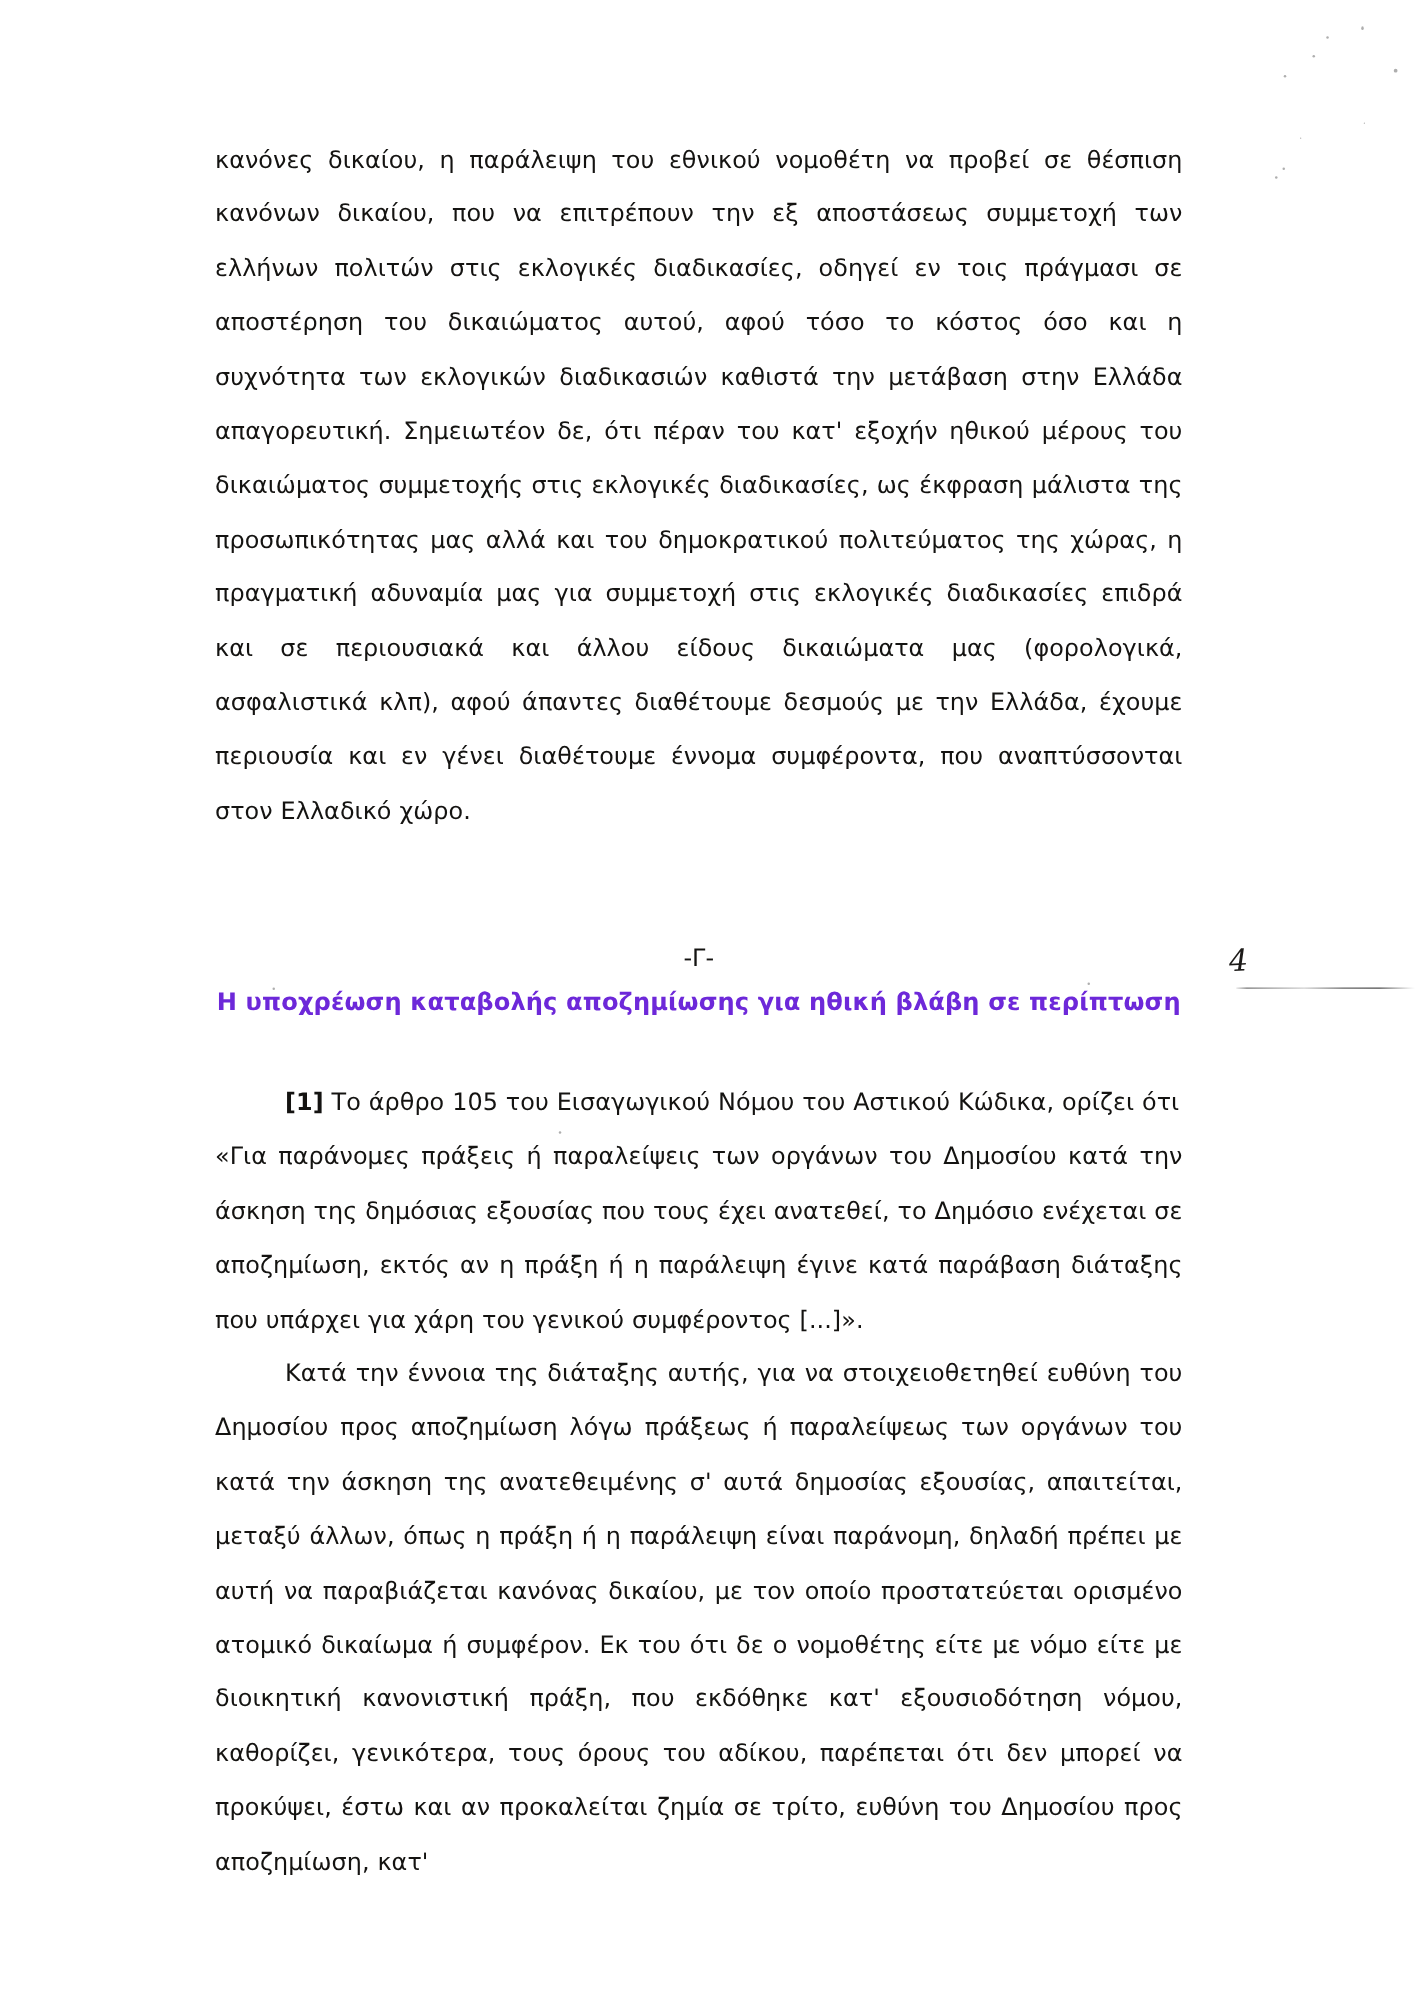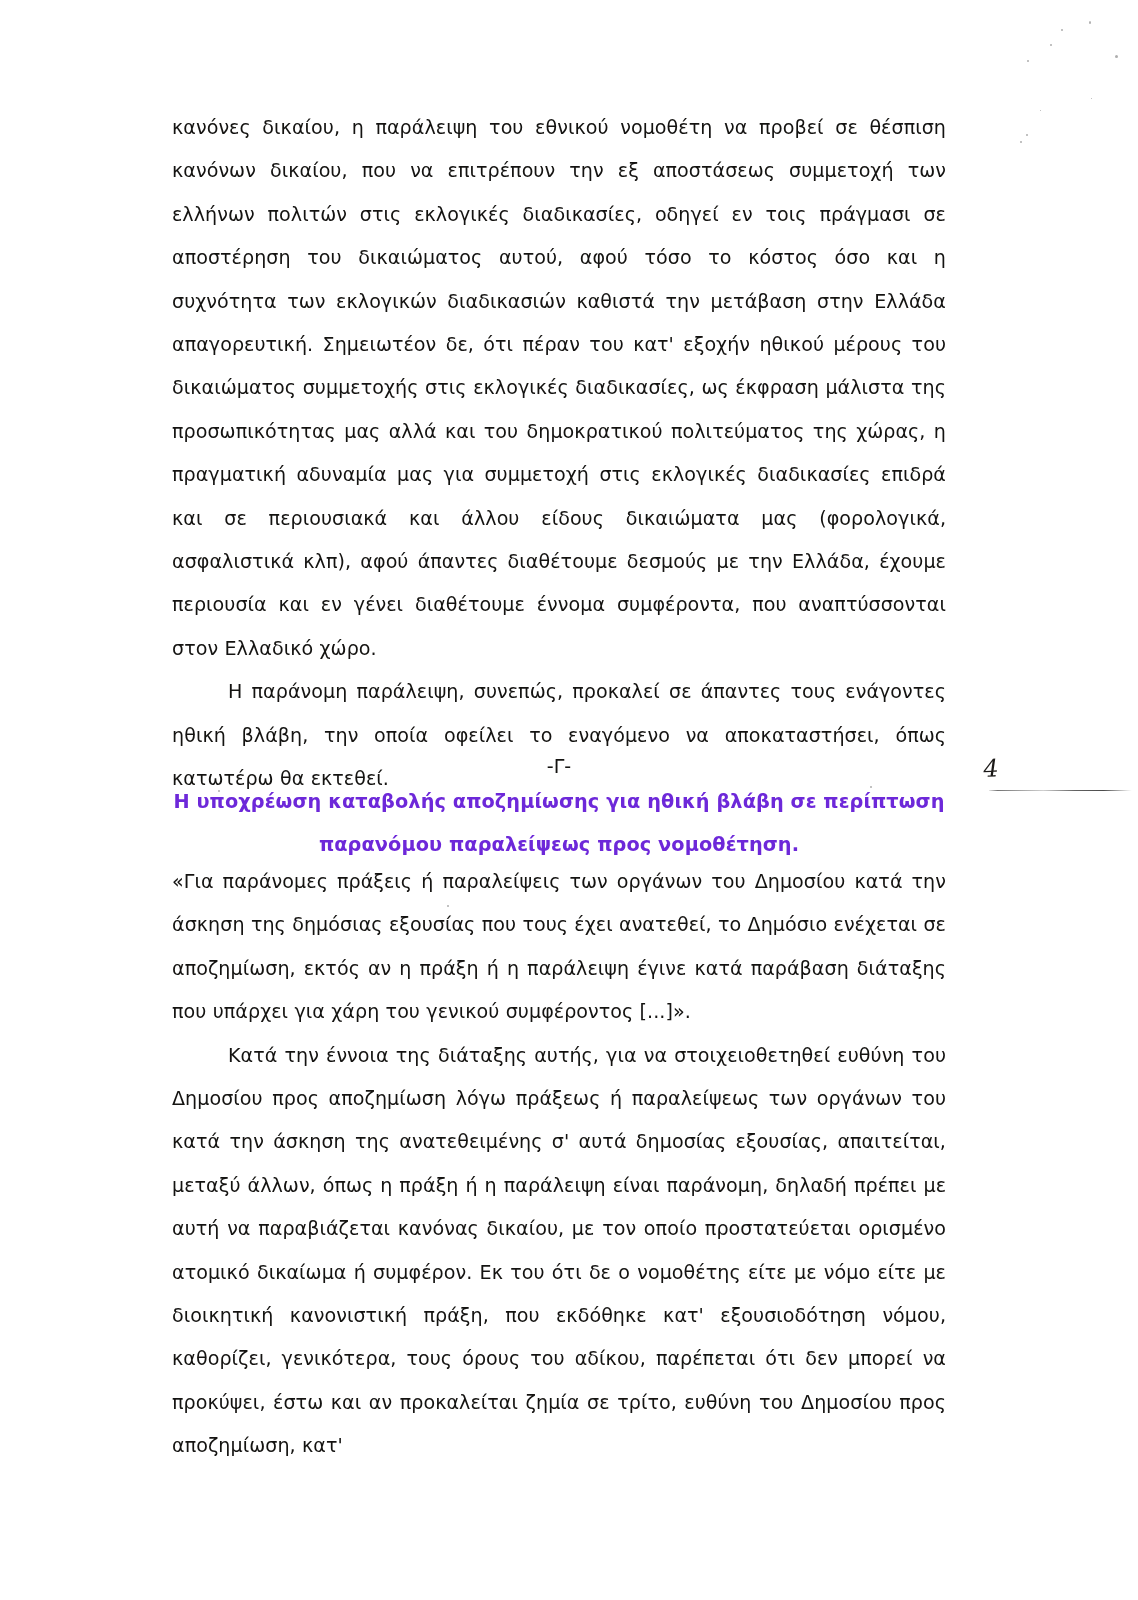--- a/index.html
+++ b/index.html
@@ -142,32 +142,31 @@
   <div class="speck" style="left:1091px; top:98px; width:1px; height:1px;"></div>
   <div class="speck" style="left:1040px; top:110px; width:1px; height:1px;"></div>
   <div class="speck" style="left:1020px; top:141px; width:2px; height:2px;"></div>
   <div class="speck" style="left:218px; top:790px; width:2px; height:2px;"></div>
   <div class="speck" style="left:870px; top:786px; width:2px; height:2px;"></div>
   <div class="speck" style="left:447px; top:905px; width:2px; height:2px;"></div>
 
   <div class="text-column">
     <p class="para">κανόνες δικαίου, η παράλειψη του εθνικού νομοθέτη να προβεί σε θέσπιση κανόνων δικαίου, που να επιτρέπουν την εξ αποστάσεως συμμετοχή των ελλήνων πολιτών στις εκλογικές διαδικασίες, οδηγεί εν τοις πράγμασι σε αποστέρηση του δικαιώματος αυτού, αφού τόσο το κόστος όσο και η συχνότητα των εκλογικών διαδικασιών καθιστά την μετάβαση στην Ελλάδα απαγορευτική. Σημειωτέον δε, ότι πέραν του κατ' εξοχήν ηθικού μέρους του δικαιώματος συμμετοχής στις εκλογικές διαδικασίες, ως έκφραση μάλιστα της προσωπικότητας μας αλλά και του δημοκρατικού πολιτεύματος της χώρας, η πραγματική αδυναμία μας για συμμετοχή στις εκλογικές διαδικασίες επιδρά και σε περιουσιακά και άλλου είδους δικαιώματα μας (φορολογικά, ασφαλιστικά κλπ), αφού άπαντες διαθέτουμε δεσμούς με την Ελλάδα, έχουμε περιουσία και εν γένει διαθέτουμε έννομα συμφέροντα, που αναπτύσσονται στον Ελλαδικό χώρο.</p>
 
-    <p class="para indent">Η παράνομη παράλειψη, συνεπώς, προκαλεί σε άπαντες τους ενάγοντες ηθική βλάβη, την οποία οφείλει το εναγόμενο να αποκαταστήσει, όπως κατωτέρω θα εκτεθεί.</p>
   </div>
 
   <div class="section-marker">-Γ-</div>
 
   <div class="heading-block">
     <div class="heading-line">Η υποχρέωση καταβολής αποζημίωσης για ηθική βλάβη σε περίπτωση</div>
-    <div class="heading-line">παρανόμου παραλείψεως προς νομοθέτηση.</div>
   </div>
 
   <div class="lower-column">
 
+    <p class="para indent"><span class="bold-inline">[1]</span><span> Το άρθρο 105 του Εισαγωγικού Νόμου του Αστικού Κώδικα, ορίζει ότι</span></p>
 
     <p class="para italic">«Για παράνομες πράξεις ή παραλείψεις των οργάνων του Δημοσίου κατά την άσκηση της δημόσιας εξουσίας που τους έχει ανατεθεί, το Δημόσιο ενέχεται σε αποζημίωση, εκτός αν η πράξη ή η παράλειψη έγινε κατά παράβαση διάταξης που υπάρχει για χάρη του γενικού συμφέροντος [...]».</p>
 
     <p class="para indent">Κατά την έννοια της διάταξης αυτής, για να στοιχειοθετηθεί ευθύνη του Δημοσίου προς αποζημίωση λόγω πράξεως ή παραλείψεως των οργάνων του κατά την άσκηση της ανατεθειμένης σ' αυτά δημοσίας εξουσίας, απαιτείται, μεταξύ άλλων, όπως η πράξη ή η παράλειψη είναι παράνομη, δηλαδή πρέπει με αυτή να παραβιάζεται κανόνας δικαίου, με τον οποίο προστατεύεται ορισμένο ατομικό δικαίωμα ή συμφέρον. Εκ του ότι δε ο νομοθέτης είτε με νόμο είτε με διοικητική κανονιστική πράξη, που εκδόθηκε κατ' εξουσιοδότηση νόμου, καθορίζει, γενικότερα, τους όρους του αδίκου, παρέπεται ότι δεν μπορεί να προκύψει, έστω και αν προκαλείται ζημία σε τρίτο, ευθύνη του Δημοσίου προς αποζημίωση, κατ'</p>
   </div>
 
   <div class="page-number-mark">4</div>
   <div class="page-number-rule"></div>
 
 </div>

